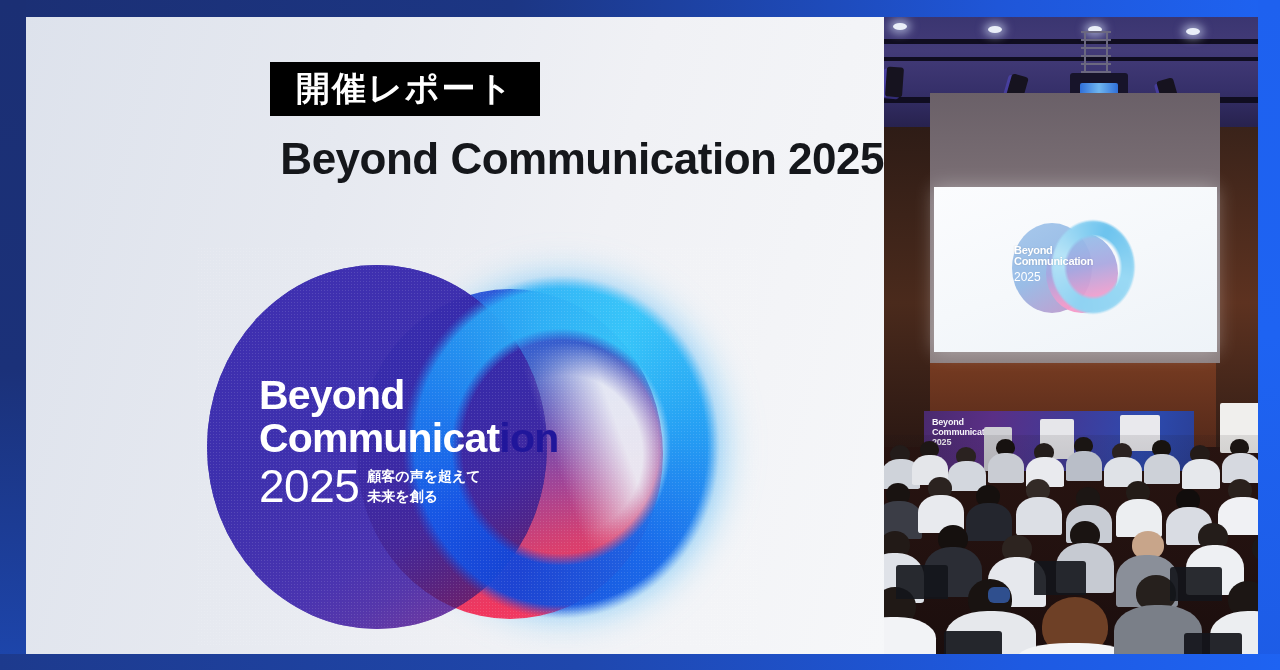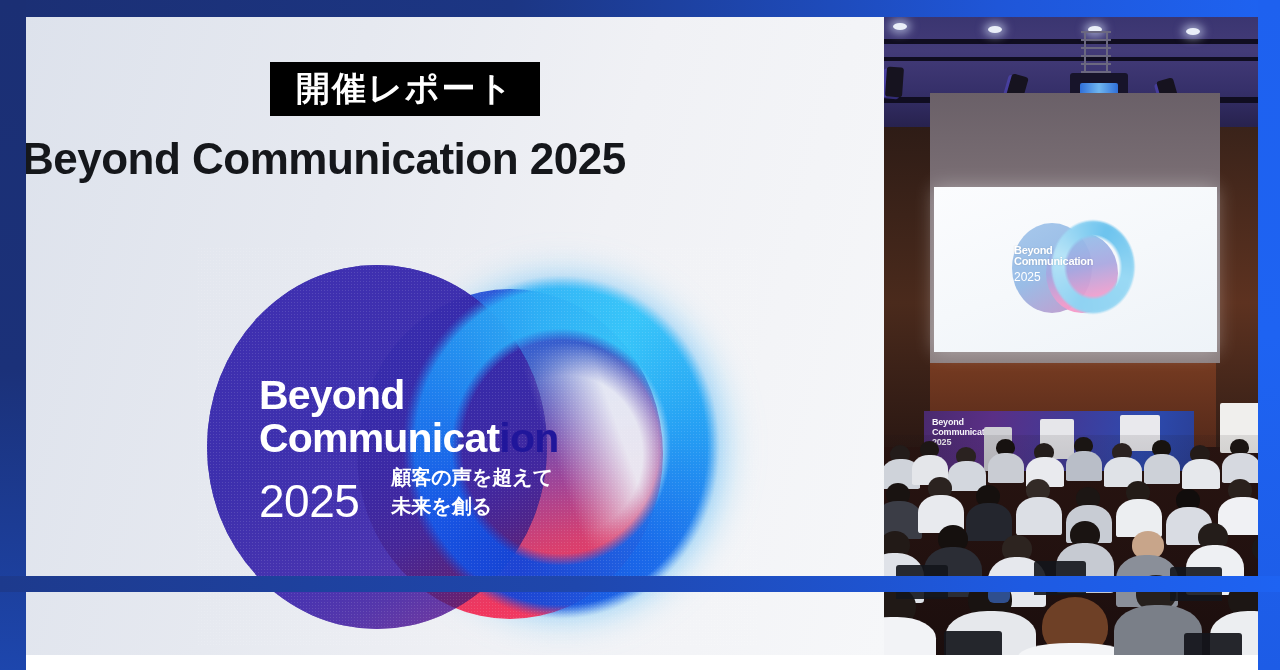--- a/index.html
+++ b/index.html
@@ -11,21 +11,21 @@
     width: 1280px;
     height: 670px;
     overflow: hidden;
     font-family: "Liberation Sans", "DejaVu Sans", sans-serif;
   }
 
   
   #page {
     position: relative;
     width: 1280px;
-    height: 592px;
+    height: 670px;
     background: linear-gradient(135deg, #1b2f74 0%, #1b3079 38%, #1f4cc4 72%, #1e62f0 100%);
     box-sizing: border-box;
   }
 
   
   #card {
     position: absolute;
     left: 22px;
     top: 15px;
     width: 1258px;
@@ -60,21 +60,21 @@
     white-space: nowrap;
     font-family: "Liberation Sans", "DejaVu Sans", sans-serif;
   }
 
   
   #title {
     position: absolute;
     left: 0;
     top: 120px;
     width: 862px;
-    text-align: left;
+    text-align: right;
     font-size: 44px;
     font-weight: 700;
     color: #15171b;
     letter-spacing: -0.5px;
     line-height: 1.1;
     white-space: nowrap;
   }
 
   
   #subtitle {
@@ -212,24 +212,24 @@
   }
   #logo-year {
     color: #ffffff;
     font-size: 46px;
     font-weight: 400;
     letter-spacing: -0.5px;
     line-height: 1;
   }
   #logo-tagline {
     color: #ffffff;
-    font-size: 20px;
+    font-size: 14px;
     font-weight: 700;
     line-height: 1.45;
-    margin-left: 32px;
+    margin-left: 8px;
     margin-bottom: 3px;
     white-space: nowrap;
   }
 
   
   #photo {
     position: absolute;
     left: 862px;
     top: 0;
     width: 396px;

